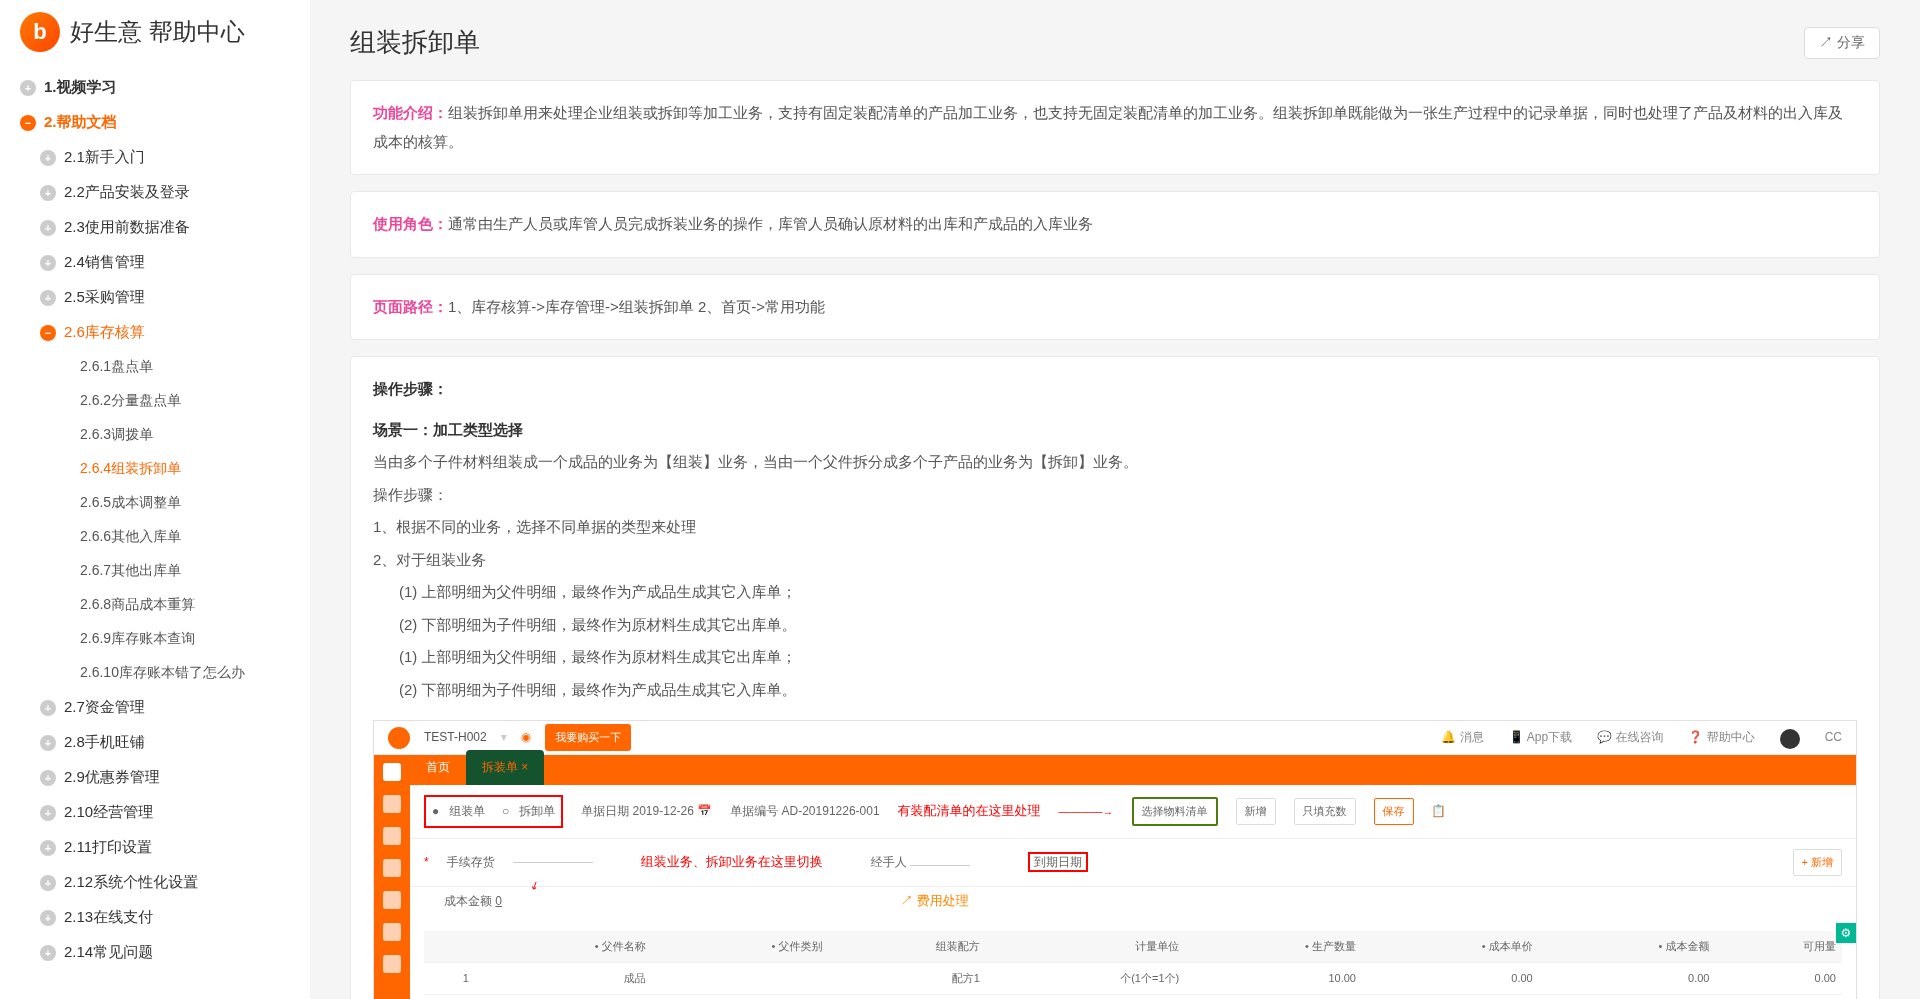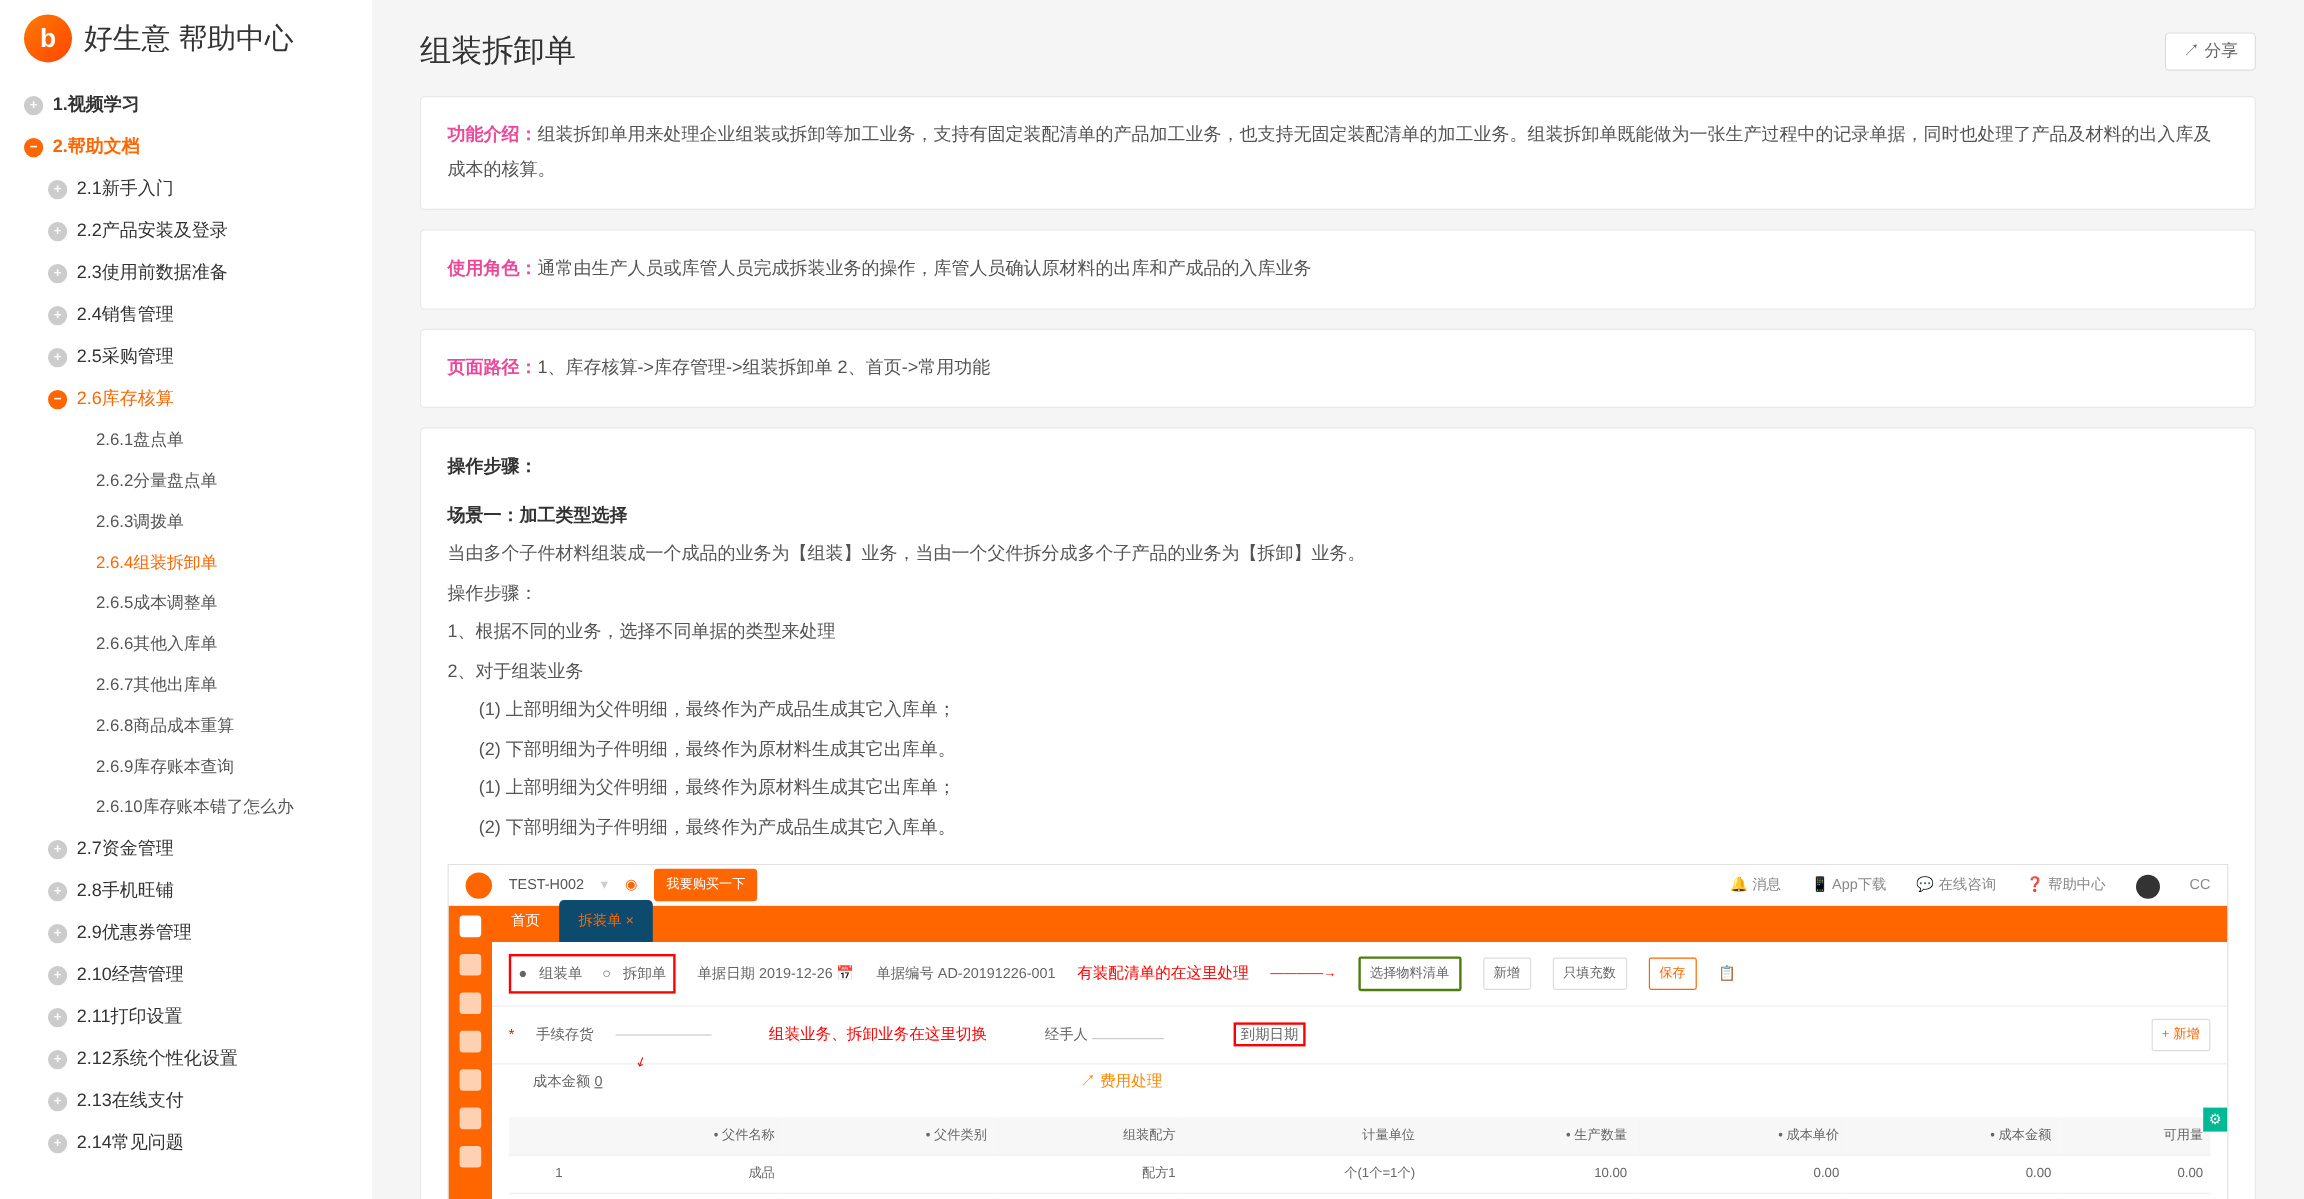--- a/index.html
+++ b/index.html
@@ -34,21 +34,21 @@
 .ss-logo{width:22px;height:22px;border-radius:50%;background:#ff6600}
 .ss-topbar .right{margin-left:auto;display:flex;align-items:flex-end;gap:25px;color:#888}
 .orange-btn{background:#ff6600;color:#fff;padding:3px 10px;border-radius:3px;font-size:11px}
 .ss-body{display:flex}
 .ss-nav{width:36px;background:#ff6600;display:flex;flex-direction:column;align-items:center;padding-top:8px;gap:14px}
 .ss-nav-ico{width:18px;height:18px;background:rgba(255,255,255,0.7);border-radius:3px}
 .ss-nav-ico.active{background:#fff}
 .ss-content{flex:1;background:#fff}
 .ss-tabs{background:#ff6600;height:30px;display:flex;align-items:flex-end}
 .ss-tab{padding:6px 16px;font-size:12px;color:#fff}
-.ss-tab.active{background:#0c4a6e;color:#ff6600;border-radius:4px 4px 0 0}
+.ss-tab.active{background:#14532d;color:#ff6600;border-radius:4px 4px 0 0}
 .ss-form{padding:10px 14px;border-bottom:1px solid #eee;display:flex;gap:18px;font-size:12px;color:#666;flex-wrap:wrap;align-items:center}
 .radio-group{border:2px solid red;padding:3px 6px;display:inline-flex;gap:10px}
 .red-note{color:red;font-size:13px}
 .orange-note{color:#ff8800;font-size:13px}
 .ss-table{padding:8px 14px}
 .tbl{width:100%;font-size:11px;color:#666;border-collapse:collapse}
 .tbl th,.tbl td{padding:5px 6px;text-align:right;border-bottom:1px solid #f0f0f0}
 .tbl th{background:#f7f7f7;font-weight:normal}
 .green-sq{position:absolute;right:0;background:#00b894;color:#fff;width:20px;height:20px;font-size:12px;display:flex;align-items:center;justify-content:center}
 .redbox{border:2px solid red;padding:1px 4px}

